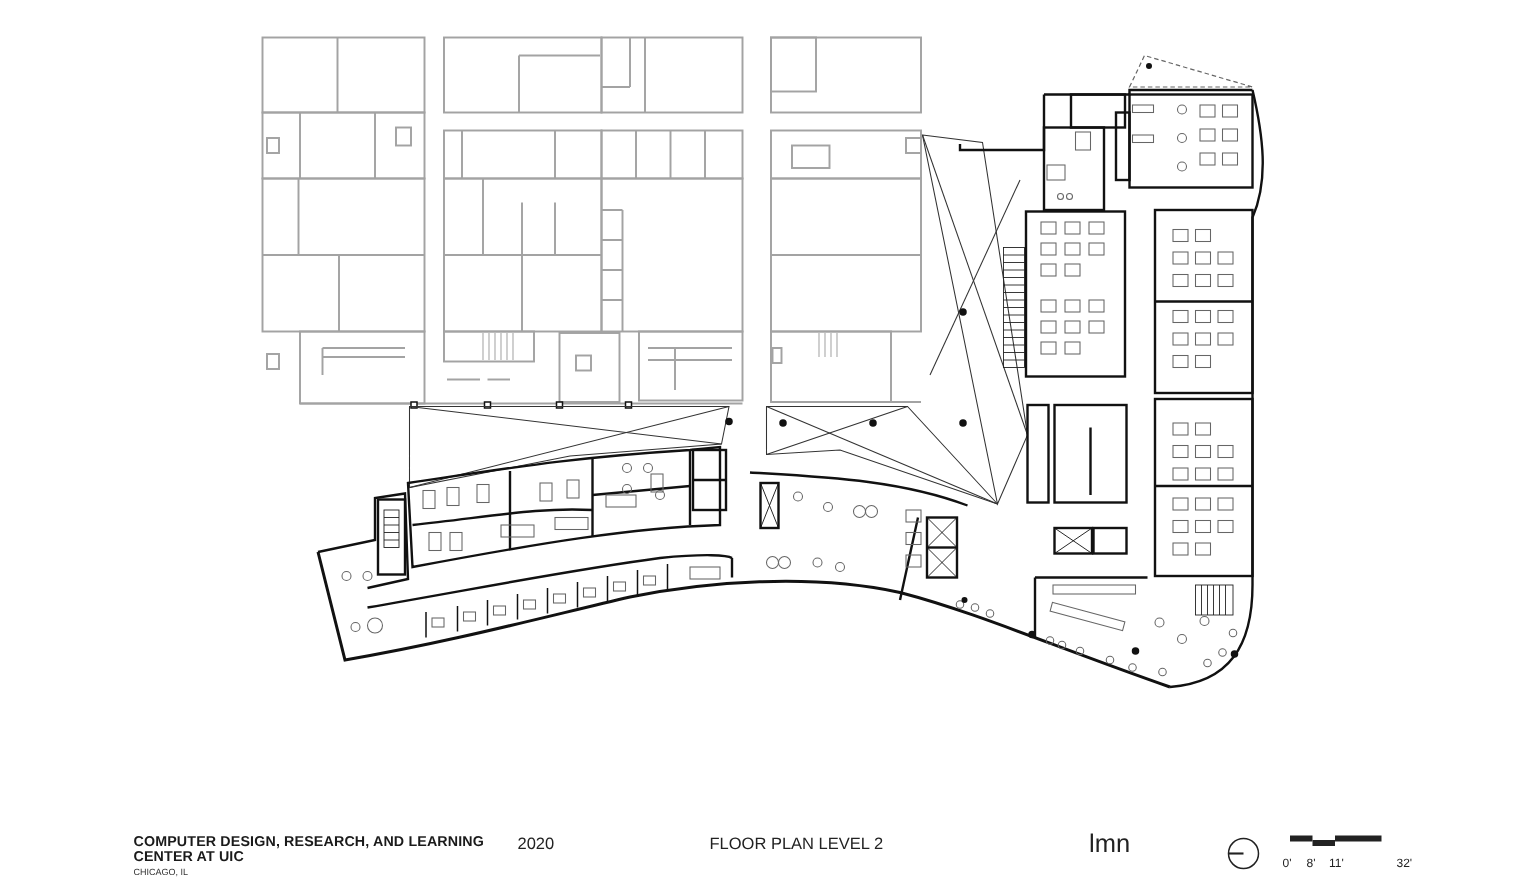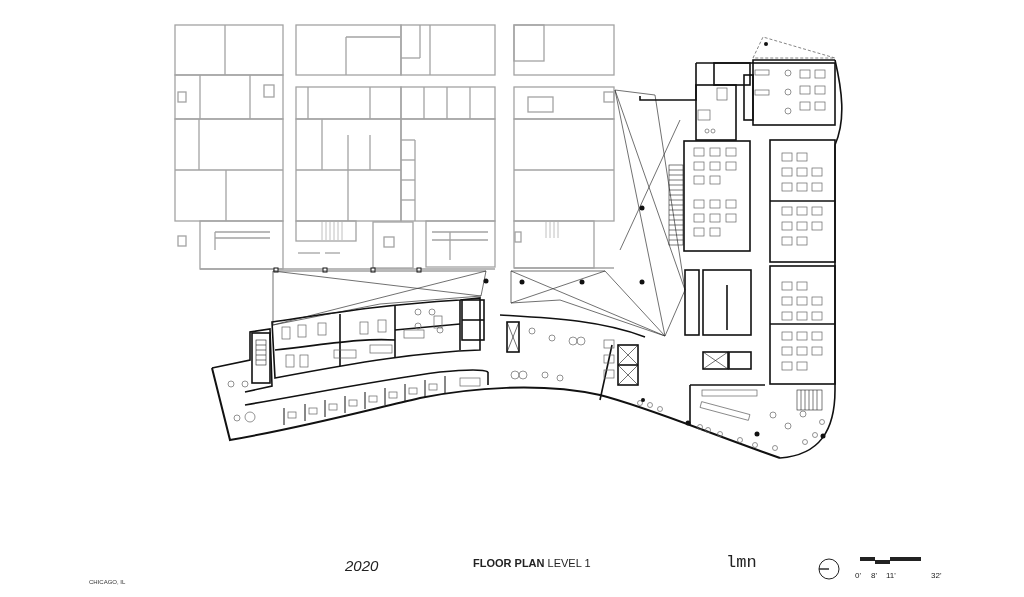--- a/index.html
+++ b/index.html
@@ -3,25 +3,25 @@
 <meta charset="utf-8">
 <style>
   html, body { margin: 0; padding: 0; background: #ffffff; }
   body { width: 1024px; height: 597px; position: relative; overflow: hidden;
          font-family: "Liberation Sans", sans-serif; color: #1a1a1a; }
   #plan { position: absolute; left: 0; top: 0; width: 1024px; height: 540px; }
   .footer { position: absolute; top: 556px; left: 0; width: 1024px; height: 40px; }
   .proj-title { position: absolute; left: 89px; top: 1px; font-size: 9.5px; font-weight: bold;
                 line-height: 10px; letter-spacing: 0.1px; width: 250px; color: #1a1a1a; }
   .proj-loc { position: absolute; left: 89px; top: 23px; font-size: 6px; color: #333; }
-  .year { position: absolute; left: 345px; top: 1px; font-size: 15px; color: #222; font-style: italic; }
+  .year { position: absolute; left: 345px; top: 1px; font-size: 11px; color: #222; }
   .sheet { position: absolute; left: 473px; top: 1px; font-size: 11px; color: #222; }
-  .sheet b { font-weight: bold; }
+  .sheet b { font-weight: normal; }
   .logo { position: absolute; left: 726px; top: -3px; font-size: 17px; letter-spacing: 0px; color: #222;
-          font-family: Liberation Mono, monospace; }
+          font-family: Liberation Sans, sans-serif; }
   .north { position: absolute; left: 818px; top: 2px; width: 22px; height: 22px; }
   .scale { position: absolute; left: 852px; top: 0px; width: 90px; height: 30px; }
   .scale-labels { position: absolute; left: 855px; top: 15px; font-size: 8px; color: #222; width: 90px; height: 10px; }
   .scale-labels span { position: absolute; top: 0; }
 </style>
 </head>
 <body>
 
 <svg id="plan" viewBox="0 0 1024 540" xmlns="http://www.w3.org/2000/svg">
 
@@ -378,23 +378,24 @@
   </g>
   <g fill="#111">
     <circle cx="688" cy="423" r="2.5"></circle>
     <circle cx="757" cy="434" r="2.5"></circle>
     <circle cx="823" cy="436" r="2.5"></circle>
     <circle cx="643" cy="400" r="2"></circle>
   </g>
 </svg>
 
 <div class="footer">
+  <div class="proj-title">COMPUTER DESIGN, RESEARCH, AND LEARNING CENTER AT UIC</div>
   <div class="proj-loc">CHICAGO, IL</div>
   <div class="year">2020</div>
-  <div class="sheet"><b>FLOOR PLAN</b><span> LEVEL 1</span></div>
+  <div class="sheet"><b>FLOOR PLAN</b><span> LEVEL 2</span></div>
   <div class="logo">lmn</div>
   <svg class="north" viewBox="0 0 22 22">
     <circle cx="11" cy="11" r="10" fill="none" stroke="#222" stroke-width="1"></circle>
     <line x1="1" y1="11" x2="11" y2="11" stroke="#222" stroke-width="1.4"></line>
   </svg>
   <svg class="scale" viewBox="0 0 90 30">
     <rect x="8" y="1" width="15" height="4" fill="#222"></rect>
     <rect x="23" y="4" width="15" height="4" fill="#222"></rect>
     <rect x="38" y="1" width="31" height="4" fill="#222"></rect>
   </svg>

